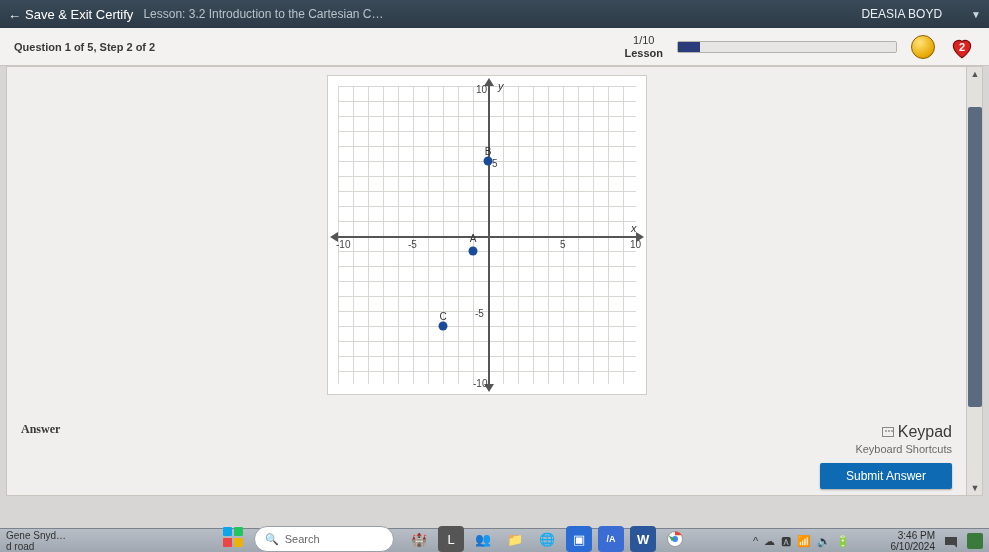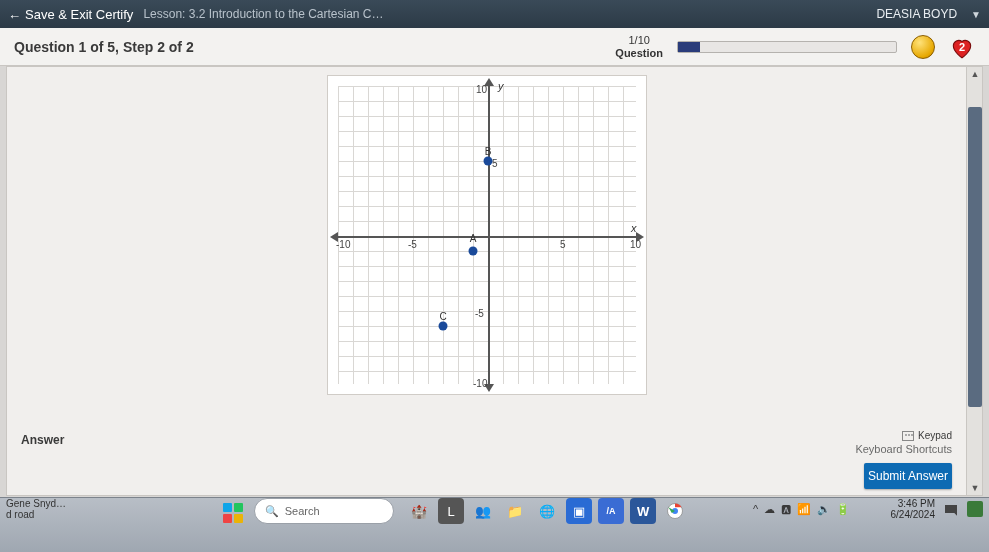--- a/index.html
+++ b/index.html
@@ -17,33 +17,33 @@
     display: flex;
     align-items: center;
     color: #cfd6dc;
     font-size: 12px;
     padding: 0 8px;
     gap: 10px;
   }
   .topbar .back { color: #fff; font-size: 13px; display:flex; align-items:center; gap:4px;}
   .topbar .lesson { color: #b8c2cb; }
   .topbar .spacer { flex: 1; }
-  .topbar .user { color: #e8edf1; font-size: 12px; margin-right: 4px; }
+  .topbar .user { color: #e8edf1; font-size: 12px; margin-right: 19px; }
   .topbar .caret { color:#cfd6dc; font-size:10px; }
 
   .subheader {
     height: 38px;
     background: #f3f2f0;
     border-bottom: 1px solid #c9c6c2;
     display: flex;
     align-items: center;
     padding: 0 14px;
     gap: 14px;
   }
-  .qtitle { font-size: 14px; font-weight: 600; color: #3a3a3a; }
+  .qtitle { font-size: 11px; font-weight: 600; color: #3a3a3a; }
   .sub-spacer { flex:1; }
   .score-box { font-size:11px; color:#333; text-align:center; line-height:1.1; }
   .progress {
     width: 220px; height: 12px; background:#e8e6e4;
     border:1px solid #b5b2ae; border-radius:2px; position:relative;
   }
   .progress-fill { height:100%; background:#2a3c7a; width:10%; }
   .coin {
     width:24px; height:24px; border-radius:50%;
     background: radial-gradient(circle at 35% 30%, #ffe27a, #e7a800 70%, #a66f00);
@@ -101,46 +101,46 @@
   .arrow.d { left:156px; bottom:2px; border-top:8px solid #555; border-left:5px solid transparent; border-right:5px solid transparent; }
   .tick-label { position:absolute; font-size:10px; color:#444; }
   .axis-label { position:absolute; font-size:11px; font-style:italic; color:#333; }
   .point { position:absolute; width:9px; height:9px; border-radius:50%; background:#1a4a9a; transform:translate(-50%,-50%); }
   .pt-label { position:absolute; font-size:10px; color:#333; transform:translate(-50%,-50%); }
 
   .answer-section {
     position:absolute; left:14px; bottom:38px; right:30px;
     font-size:12px; color:#3a3a3a;
   }
-  .answer-section .title { font-weight:600; margin-bottom:10px; }
+  .answer-section .title { font-weight:600; margin-bottom:20px;font-family:Liberation Serif, serif; }
   .answer-section .hint { color:#5a5a5a; font-size:11px; }
   .keypad-link {
     position:absolute; right:30px; bottom:54px;
-    font-size:10px; color:#3a3a3a; display:flex; align-items:center; gap:4px;
+    font-size:16px; color:#3a3a3a; display:flex; align-items:center; gap:4px;
   }
   .keypad-link .ki { width:12px;height:10px;border:1px solid #888;background:
     linear-gradient(#aaa,#aaa) 2px 2px/2px 2px no-repeat,
     linear-gradient(#aaa,#aaa) 5px 2px/2px 2px no-repeat,
     linear-gradient(#aaa,#aaa) 8px 2px/2px 2px no-repeat; }
   .kb-short {
     position:absolute; right:30px; bottom:40px;
     font-size:11px; color:#6a6a6a;
   }
   .submit-btn {
     position:absolute; right:30px; bottom:6px;
     background:#0d6ab3; color:#fff; border:none;
-    padding:6px 4px; font-size:12px; border-radius:2px;
+    padding:6px 26px; font-size:12px; border-radius:2px;
     box-shadow:0 1px 2px rgba(0,0,0,.3);
   }
 
   .taskbar {
-    position:absolute; left:0; right:0; bottom:0; height:55px;
+    position:absolute; left:0; right:0; bottom:0; height:24px;
     background:linear-gradient(#b8bec6,#9fa7b1);
     border-top:1px solid #7c838c;
-    display:flex; align-items:flex-start; padding:0 6px; gap:6px;
+    display:flex; align-items:flex-end; padding:0 6px; gap:6px;
     font-size:11px; color:#2a2a2a;
   }
   .tb-left { display:flex; flex-direction:column; line-height:1.1; font-size:10px; color:#333; }
   .tb-spacer1 { width:140px; }
   .start-btn {
     width:30px; height:30px;
     display:grid; grid-template:1fr 1fr/1fr 1fr; gap:2px; padding:5px;
   }
   .start-btn div{border-radius:1px;}
   .start-btn .a{background:#0ea5e9;} .start-btn .b{background:#22c55e;}
@@ -170,21 +170,21 @@
   <div class="spacer"></div>
   <div class="user">DEASIA BOYD</div>
   <div class="caret">▼</div>
 </div>
 
 <div class="subheader">
   <div class="qtitle">Question 1 of 5, Step 2 of 2</div>
   <div class="sub-spacer"></div>
   <div class="score-box">
     <div>1/10</div>
-    <div style="font-weight:600;">Question</div>
+    <div style="font-weight:600;">Lesson</div>
   </div>
   <div class="progress">
     <div class="progress-fill"></div>
   </div>
   <div class="coin"></div>
   <div class="heart">
     <svg viewBox="0 0 24 24">
         <path fill="#d22" stroke="#7a0c0c" stroke-width="1" d="M12 21s-8-5.3-8-11a5 5 0 0 1 8-4 5 5 0 0 1 8 4c0 5.7-8 11-8 11z"></path>
       </svg>
     <span>2</span>
@@ -280,20 +280,20 @@
     <div class="sys-icons">
       <span>^</span>
       <span>☁</span>
       <span>🅰</span>
       <span>📶</span>
       <span>🔊</span>
       <span>🔋</span>
     </div>
     <div class="clock">
       <div>3:46 PM</div>
-      <div>6/24/2024</div>
+      <div>6/10/2024</div>
     </div>
     <svg class="notif" viewBox="0 0 24 24">
         <path fill="#444" d="M21 6h-18v12h14l4 4z"></path>
       </svg>
     <div class="watermark"></div>
   </div>
 </div>
 
 </body></html>

